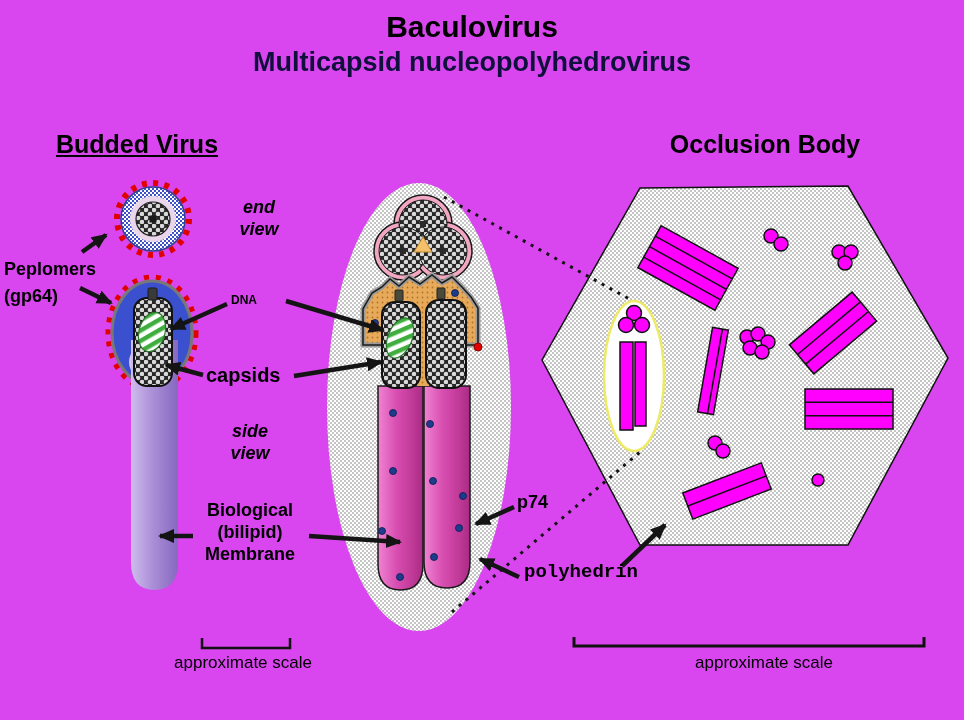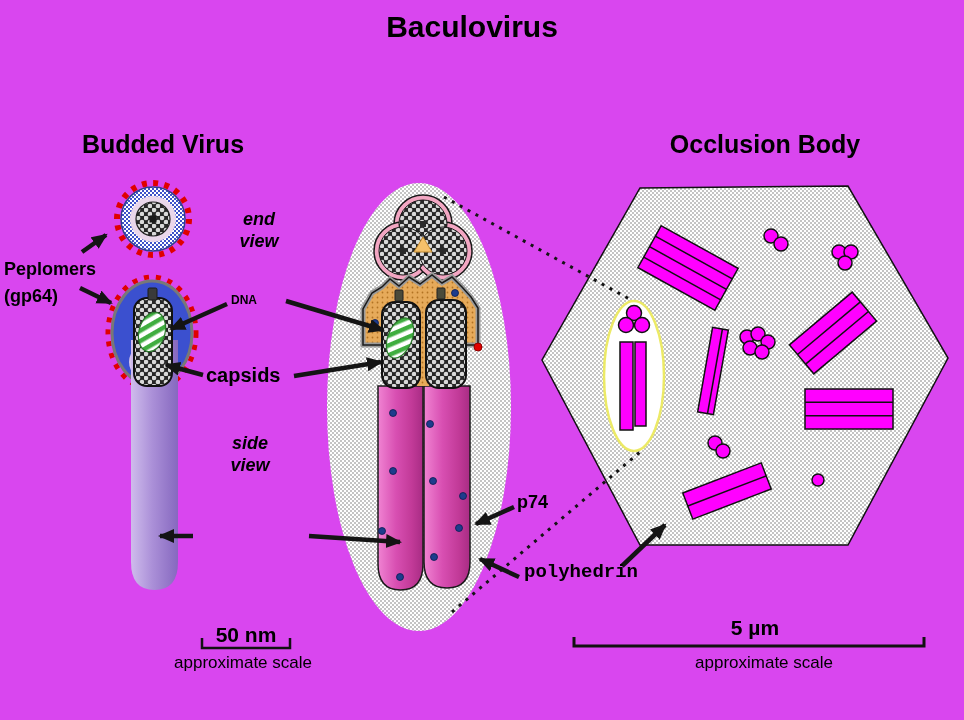--- a/index.html
+++ b/index.html
@@ -8,25 +8,25 @@
     --col-pink:#d84fb2;
     --blue-env:#3b50cf;
     --navy:#10103c;
   }
   html,body{margin:0;padding:0;background:#fff;}
   #stage{position:relative;width:964px;height:720px;background:#d946ef;overflow:hidden;
          font-family:"Liberation Sans",sans-serif;color:#000;}
   .abs{position:absolute;}
   .lbl{position:absolute;font-weight:bold;white-space:pre-line;color:#000;}
   .ital{font-style:italic;}
-  .ctr{text-align:center;margin-top:12px;}
+  .ctr{text-align:center;}
   #title{left:0;top:10px;width:944px;text-align:center;font-size:30px;font-weight:bold;}
   #subtitle{left:0;top:47px;width:944px;text-align:center;font-size:27px;font-weight:bold;color:var(--navy);}
   .colhead{top:130px;width:240px;text-align:center;font-size:25px;font-weight:bold;position:absolute;}
-  #head-budded{left:43px;}
+  #head-budded{left:17px;text-decoration:underline;}
   #head-occluded{left:325px;}
   #head-occlusion{left:645px;}
   #lbl-peplomers{left:4px;top:256px;font-size:18px;line-height:27px;}
   #lbl-endview{left:226px;top:196px;width:66px;font-size:18px;line-height:22px;}
   #lbl-dna{left:231px;top:293px;font-size:12px;}
   #lbl-capsids{left:206px;top:364px;font-size:20px;}
   #lbl-sideview{left:217px;top:420px;width:66px;font-size:18px;line-height:22px;}
   #lbl-membrane{left:183px;top:499px;width:134px;font-size:18px;line-height:22px;}
   #lbl-p74{left:517px;top:492px;font-size:18px;}
   #lbl-polyhedrin{left:524px;top:561px;font-size:19px;font-family:Liberation Mono, monospace;}
@@ -35,20 +35,21 @@
   #lbl-scaleR{left:695px;top:604px;width:120px;font-size:21px;}
   #cap-scaleR{position:absolute;left:674px;top:653px;width:180px;text-align:center;font-size:17px;}
   svg{position:absolute;left:0;top:0;}
 </style>
 </head>
 <body>
 
 <div id="stage">
 
   <div id="title" class="abs">Baculovirus</div>
+  <div id="subtitle" class="abs">Multicapsid nucleopolyhedrovirus</div>
 
   <div id="head-budded" class="colhead">Budded Virus</div>
   <div id="head-occlusion" class="colhead">Occlusion Body</div>
 
   <svg width="964" height="720" viewBox="0 0 964 720">
     <defs>
       <pattern id="stipple" width="4" height="4" patternUnits="userSpaceOnUse">
         <rect width="4" height="4" fill="#ffffff"></rect>
         <circle cx="1" cy="1" r="1" fill="#b0b0b0"></circle>
         <circle cx="3" cy="3" r="1" fill="#b0b0b0"></circle>
@@ -237,21 +238,22 @@
   </svg>
 
   <div id="lbl-peplomers" class="lbl">Peplomers
 (gp64)</div>
   <div id="lbl-endview" class="lbl ital ctr">end
 view</div>
   <div id="lbl-dna" class="lbl">DNA</div>
   <div id="lbl-capsids" class="lbl">capsids</div>
   <div id="lbl-sideview" class="lbl ital ctr">side
 view</div>
+  <div id="lbl-membrane" class="lbl ctr">Biological
+(bilipid)
+Membrane</div>
   <div id="lbl-p74" class="lbl">p74</div>
   <div id="lbl-polyhedrin" class="lbl">polyhedrin</div>
 
-  <div id="lbl-scaleL" class="lbl ctr">50 nm</div>
   <div id="cap-scaleL">approximate scale</div>
-  <div id="lbl-scaleR" class="lbl ctr">5 µm</div>
   <div id="cap-scaleR">approximate scale</div>
 
 </div>
 
 </body></html>

